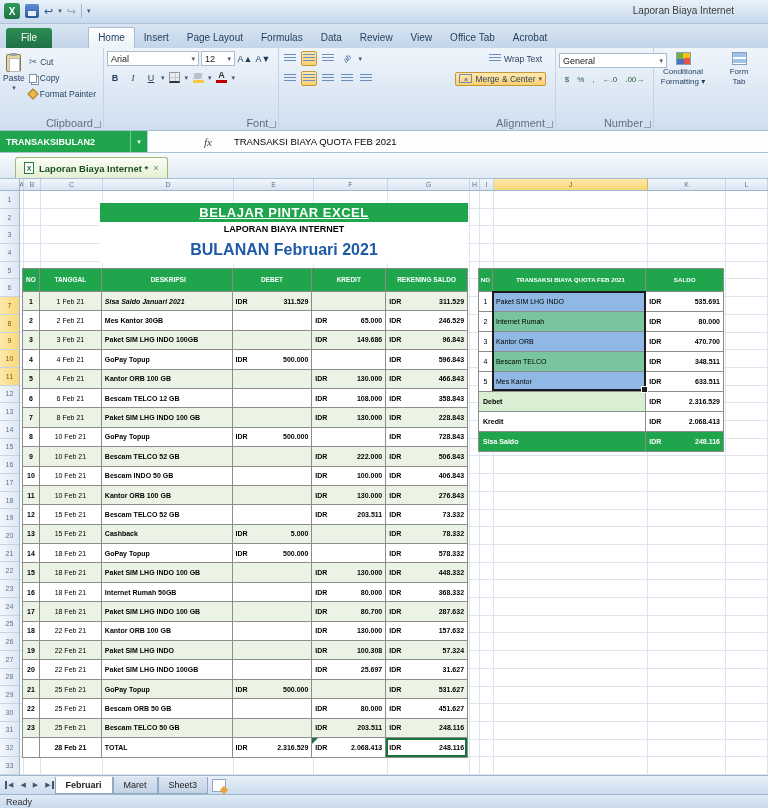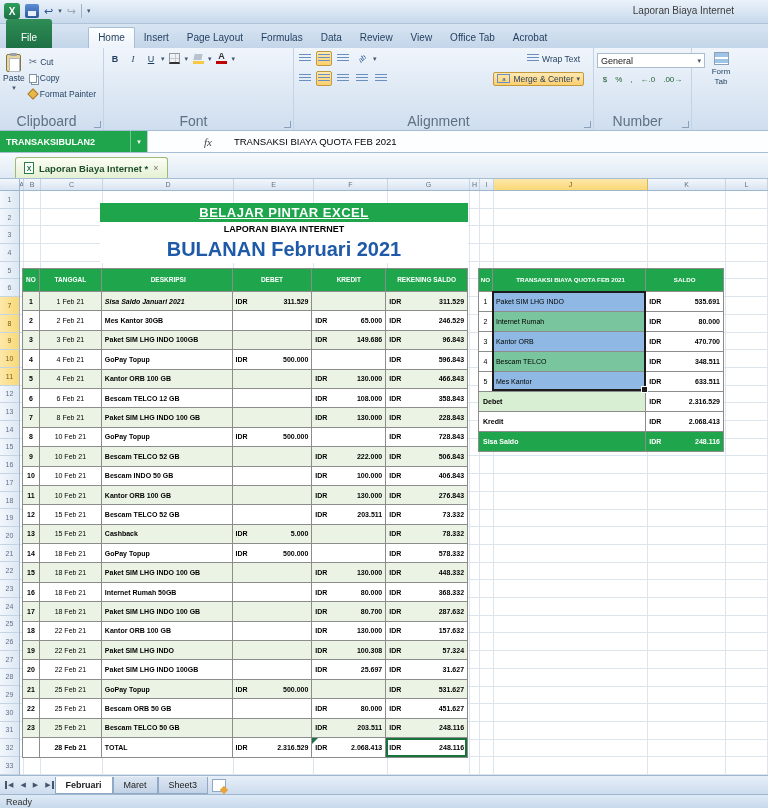--- a/index.html
+++ b/index.html
@@ -17,32 +17,32 @@
   .save-ic { width:14px; height:14px; background:linear-gradient(#5C8FD6,#2B579A); border-radius:2px; position:relative; }
   .save-ic::after { content:''; position:absolute; left:3px; bottom:2px; width:8px; height:5px; background:#E8EEF7; }
   .qbtn { font-size:11px; color:#2B579A; line-height:14px; }
   .qbtn.dis { color:#9AA7B5; }
   .dd { font-size:7px; color:#44566E; }
   .win-title { position:absolute; right:34px; top:5px; font-size:10px; color:#3B3B3B; }
 
   
   .tabs-row { position:absolute; top:24px; left:0; right:0; height:24px;
     background:linear-gradient(#D8E5F2,#C3D5E9); display:flex; align-items:flex-end; padding-left:6px; }
-  .file-tab { background:linear-gradient(#2E8D54,#1E7145); color:#fff; padding:13px 15px 5px;
+  .file-tab { background:linear-gradient(#2E8D54,#1E7145); color:#fff; padding:4px 15px 5px;
     font-size:10px; border-radius:3px 3px 0 0; margin-right:4px; }
   .rtab { padding:4px 9px 5px; font-size:10px; color:#1E3C5C; }
   .rtab.active { background:linear-gradient(#FDFEFF,#EDF3FA); border:1px solid #A8BED4; border-bottom:none;
     border-radius:2px 2px 0 0; }
 
   
   .ribbon { position:absolute; top:48px; left:0; right:0; height:83px;
     background:linear-gradient(#F0F5FB,#DDE8F4 55%,#CFDEEF); border-bottom:1px solid #A8BED4;
     display:flex; overflow:hidden; }
   .rgroup { position:relative; border-right:1px solid #C3D2E4; padding:3px 3px 13px; }
-  .rgroup-label { position:absolute; bottom:1px; left:0; right:10px; text-align:center; font-size:14px; color:#5E7184; }
+  .rgroup-label { position:absolute; bottom:1px; left:0; right:10px; text-align:right; font-size:11px; color:#5E7184; }
   .launcher { position:absolute; bottom:2px; right:2px; width:7px; height:7px;
     border:1px solid #8AA0B8; border-top:none; border-left:none; }
   .rbtn { border:1px solid transparent; border-radius:2px; font-size:8.5px; color:#1E3C5C;
     display:flex; align-items:center; gap:3px; padding:1px 3px; white-space:nowrap; }
   .rbtn.hl { background:linear-gradient(#FFE9B2,#FDCF6F); border-color:#C29A3C; }
   .iconbtn { width:16px; height:15px; display:flex; align-items:center; justify-content:center;
     border:1px solid transparent; border-radius:2px; font-size:9px; color:#1E3C5C; }
   .iconbtn.hl { background:linear-gradient(#FFE9B2,#FDCF6F); border-color:#C29A3C; }
   .rselect { background:#fff; border:1px solid #ABBCCE; font-size:9px; height:15px;
     display:flex; align-items:center; justify-content:space-between; padding:0 3px; color:#222; }
@@ -131,21 +131,21 @@
     background-image:repeating-linear-gradient(to bottom,transparent 0 16.697px,#DCE4EE 16.697px 17.697px); }
   .vlines { position:absolute; inset:0; display:flex; }
   .vcol { border-right:1px solid #DCE4EE; }
 
   .banner { position:absolute; left:80px; top:12px; width:368px; height:19px; background:#1FA64D;
     color:#fff; font-weight:bold; font-size:13px; text-decoration:underline; letter-spacing:.5px;
     display:flex; align-items:center; justify-content:center; }
   .subtitle { position:absolute; left:80px; top:31px; width:368px; height:14px; background:#fff;
     color:#000; font-weight:bold; font-size:9px; display:flex; align-items:center; justify-content:center; }
   .month { position:absolute; left:80px; top:45px; width:368px; height:27px; background:#fff;
-    color:#1F5AA8; font-weight:bold; font-size:20px; display:flex; align-items:center; justify-content:center; }
+    color:#1F5AA8; font-weight:bold; font-size:16px; display:flex; align-items:center; justify-content:center; }
 
   
   .main-table { position:absolute; left:2px; top:77px; width:446px;
     border-top:1px solid #8C8C8C; border-left:1px solid #8C8C8C; font-size:7px; background:#fff; }
   .mrow { display:flex; height:19.4px; background:#fff; }
   .mrow.alt { background:#EBF3E4; }
   .mrow.mhead { height:23px; }
   .mrow.trow { height:20px; background:#fff; }
   .mc { border-right:1px solid #8C8C8C; border-bottom:1px solid #8C8C8C; display:flex;
     align-items:center; overflow:hidden; }
@@ -253,20 +253,32 @@
         <div class="rbtn">
           <span class="ic-brush"></span>
           <span>Format Painter</span>
         </div>
       </div>
       <div class="rgroup-label">Clipboard</div>
       <div class="launcher"></div>
     </div>
 
     <div class="rgroup g-font">
+      <div class="frow">
+        <div class="rselect" style="width:92px">
+          <span>Arial</span>
+          <span class="dd">▾</span>
+        </div>
+        <div class="rselect" style="width:34px">
+          <span>12</span>
+          <span class="dd">▾</span>
+        </div>
+        <span class="iconbtn">A▲</span>
+        <span class="iconbtn">A▼</span>
+      </div>
       <div class="frow">
         <span class="iconbtn bletter">B</span>
         <span class="iconbtn iletter">I</span>
         <span class="iconbtn uletter">U</span>
         <span class="dd">▾</span>
         <span class="iconbtn">
             <span class="ic-border"></span>
           </span>
         <span class="dd">▾</span>
         <span class="iconbtn">
@@ -344,20 +356,25 @@
         <span class="nico">%</span>
         <span class="nico">,</span>
         <span class="nico">←.0</span>
         <span class="nico">.00→</span>
       </div>
       <div class="rgroup-label">Number</div>
       <div class="launcher"></div>
     </div>
 
     <div class="rgroup g-styles" style="border-right:none;">
+      <div class="vbtn">
+        <span class="ic-cf"></span>
+        <span>Conditional</span>
+        <span>Formatting ▾</span>
+      </div>
       <div class="vbtn">
         <span class="ic-fat"></span>
         <span>Form</span>
         <span>Tab</span>
       </div>
     </div>
   </div>
 
   <div class="formula-row">
     <div class="name-box">TRANSAKSIBULAN2</div>

